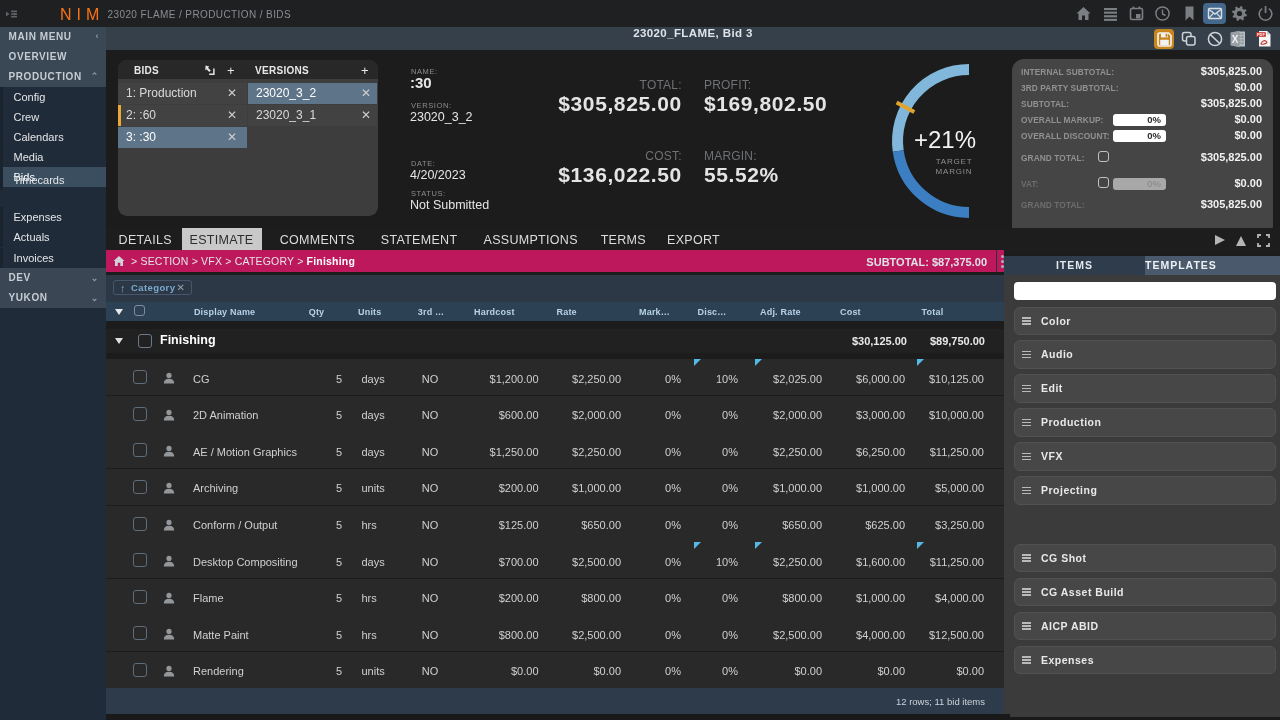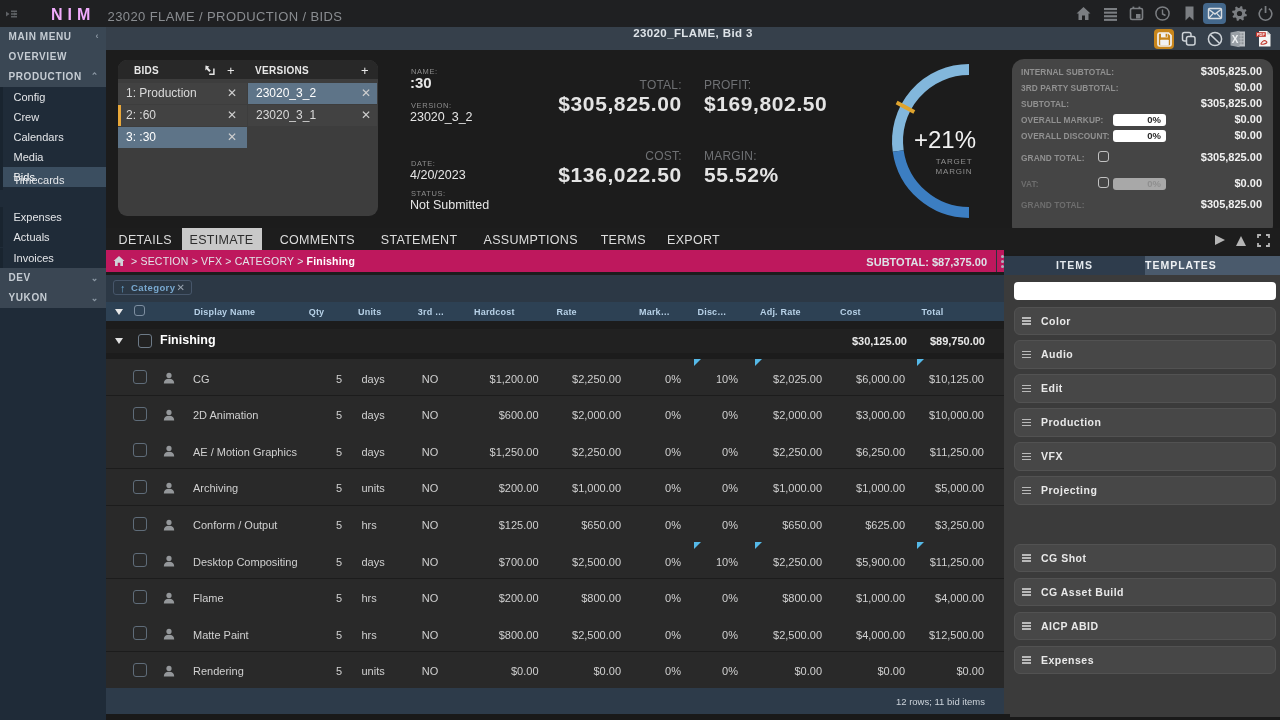--- a/index.html
+++ b/index.html
@@ -1,21 +1,21 @@
 <!DOCTYPE html>
 <html><head><meta charset="utf-8"><style>
 *{margin:0;padding:0;box-sizing:border-box}
 html,body{width:1280px;height:720px;overflow:hidden;background:#1c1c1c;
  font-family:"Liberation Sans",sans-serif;-webkit-font-smoothing:antialiased}
 .abs{position:absolute}
 svg{display:block}
 
 #topbar{left:0;top:0;width:1280px;height:27px;background:#1f2022}
-#nim{left:51px;top:5.5px;font-size:16px;font-weight:bold;color:#f0abfc;letter-spacing:5px}
-#crumb{left:107.5px;top:8.5px;font-size:13px;color:#8a8d91;letter-spacing:.4px}
+#nim{left:60px;top:5.5px;font-size:16px;font-weight:normal;color:#f97316;letter-spacing:5px}
+#crumb{left:107.5px;top:8.5px;font-size:10px;color:#8a8d91;letter-spacing:.4px}
 .tico{top:5px;width:17px;height:17px}
 
 #bar2{left:106px;top:27px;width:1174px;height:23px;background:#36404b}
 #bar2title{left:0;top:5.5px;width:1174px;text-align:center;font-size:11.5px;font-weight:bold;color:#dee3e8;letter-spacing:.4px}
 
 #sidebar{left:0;top:27px;width:106px;height:693px;background:#1f2b38}
 .snavh{position:absolute;left:0;width:106px;height:19.9px;font-size:10px;font-weight:bold;color:#c5ccd3;letter-spacing:.6px;line-height:19.9px;padding-left:8.5px}
 .snavi{position:absolute;left:0;width:106px;height:20.1px;font-size:11px;color:#e4e6e9;line-height:20.1px;padding-left:10.5px;border-left:3px solid #19242f}
 .scar{position:absolute;right:7px;font-size:9px;color:#8d99a5}
 
@@ -425,21 +425,21 @@
       </div>
 <div class="cell" style="left:87px;text-align:left">Desktop Compositing</div>
 <div class="cell" style="right:668px">5</div>
 <div class="cell" style="left:255.5px;text-align:left">days</div>
 <div class="cell" style="left:309px;width:30px;text-align:center">NO</div>
 <div class="cell" style="right:471.5px">$700.00</div>
 <div class="cell" style="right:389px">$2,500.00</div>
 <div class="cell" style="right:329px">0%</div>
 <div class="cell" style="right:272px">10%</div>
 <div class="cell" style="right:188px">$2,250.00</div>
-<div class="cell" style="right:105px">$5,900.00</div>
+<div class="cell" style="right:105px">$1,600.00</div>
 <div class="cell" style="right:26px">$11,250.00</div>
 <div class="tri" style="left:588px"></div>
 <div class="tri" style="left:648.5px"></div>
 <div class="tri" style="left:810.5px"></div>
 </div>
 <div class="trow" style="top:219.36px">
 <div class="cb" style="left:26.5px;top:11px;width:14px;height:14px"></div>
 <div class="abs" style="left:57px;top:13px">
         <svg width="12" height="12" viewBox="0 0 12 12" style="">
           <circle cx="6" cy="3.4" r="2.6" fill="#94979a"></circle>

